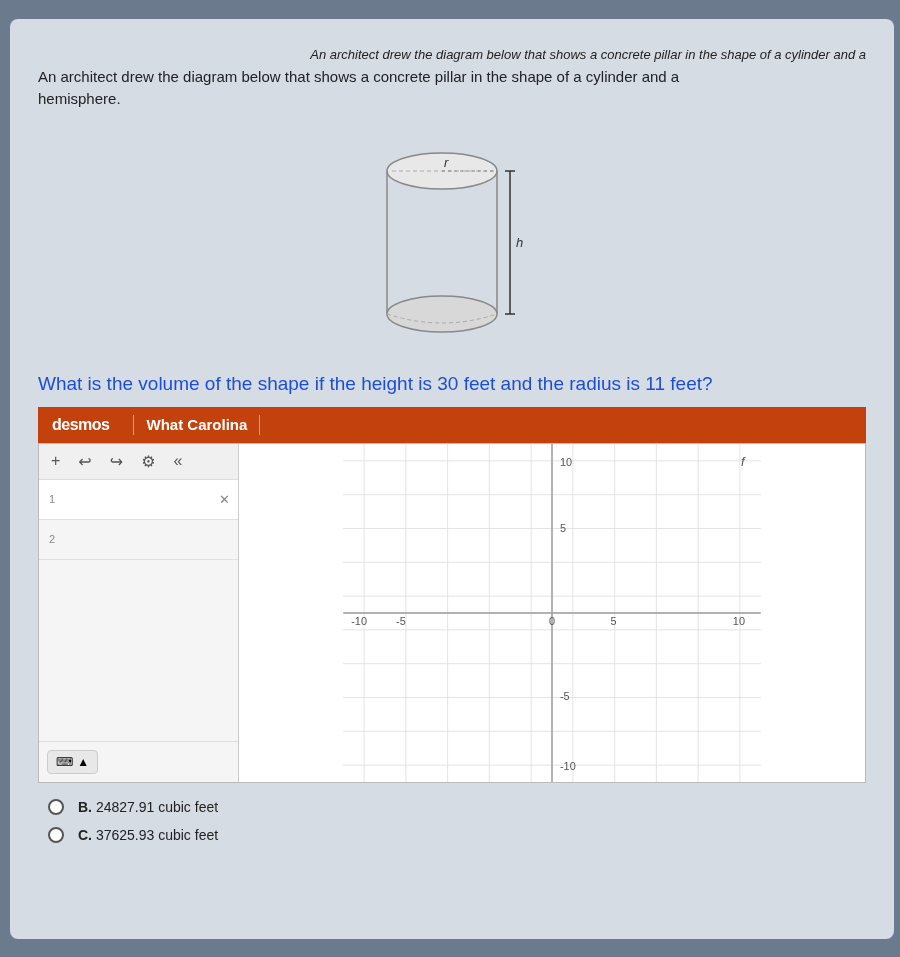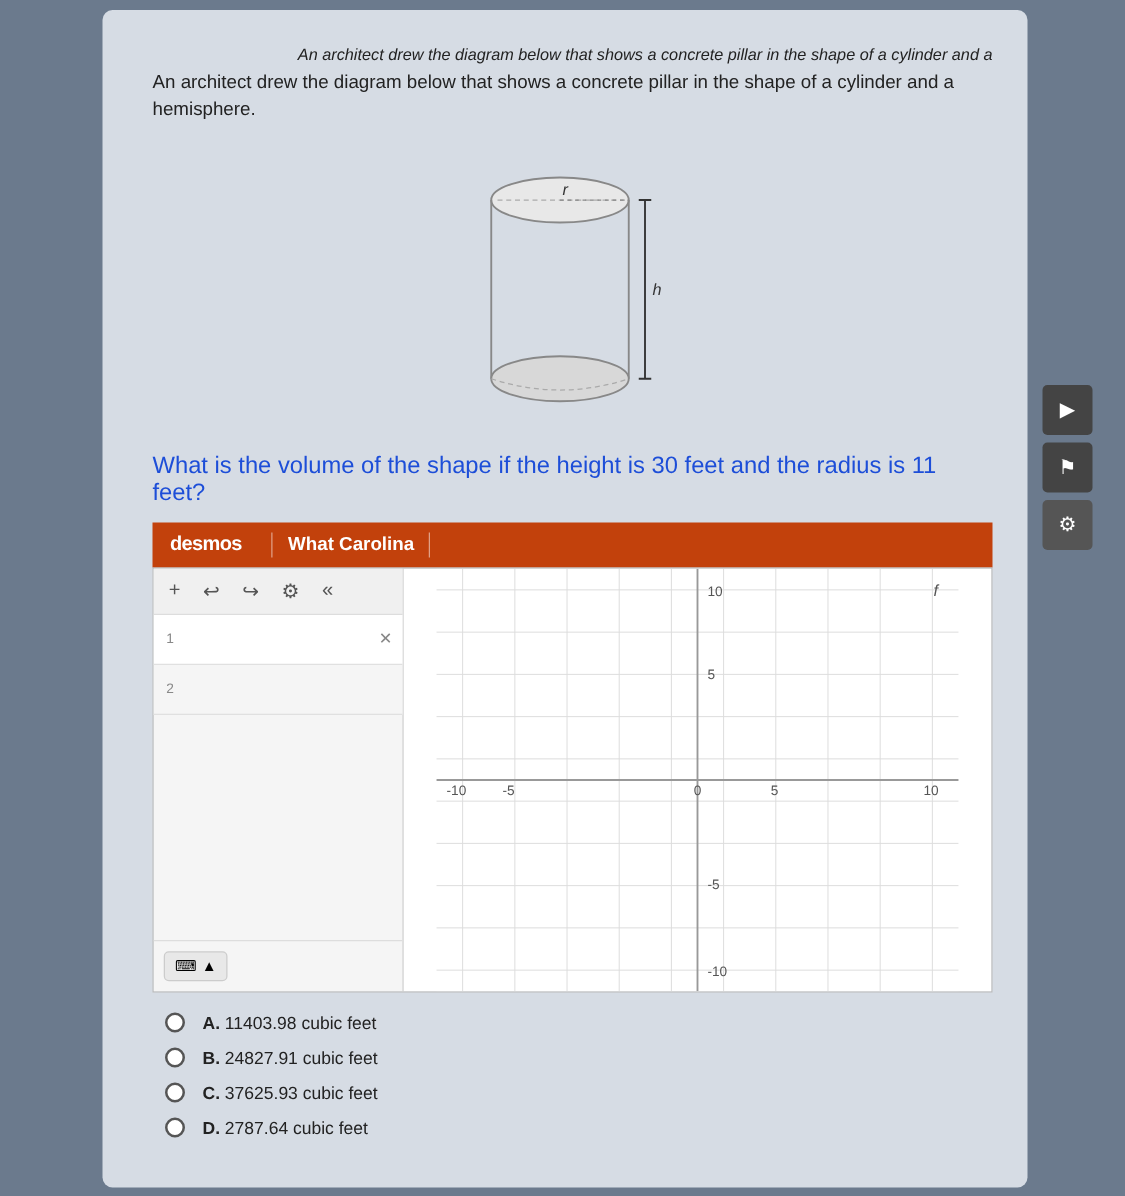--- a/index.html
+++ b/index.html
@@ -8,24 +8,24 @@
       display: flex;
       justify-content: center;
       align-items: center;
       min-height: 957px;
       width: 900px;
       font-family: Arial, sans-serif;
       position: relative;
     }
     .screen {
       background: #d6dce4;
-      width: 740px;
+      width: 884px;
       min-height: 920px;
       border-radius: 8px;
-      padding: 28px 28px 28px 40px;
+      padding: 28px 28px 28px 28px;
       position: relative;
       margin-left: 4px;
     }
     .question-text {
       font-size: 15px;
       color: #222;
       line-height: 1.5;
       margin-bottom: 18px;
       max-width: 680px;
     }
@@ -329,41 +329,29 @@
 
         <text x="400" y="22" font-size="13" fill="#555" font-style="italic">f</text>
       </svg>
     </div>
   </div>
 
   <div class="options-section">
     <div class="option-row">
       <div class="option-radio"></div>
       <span class="option-label">
-        <b>A.</b> <span>11403.98 cubic feet</span>
-      </span>
-    </div>
-    <div class="option-row">
-      <div class="option-radio"></div>
-      <span class="option-label">
         <b>B.</b> <span>24827.91 cubic feet</span>
       </span>
     </div>
     <div class="option-row">
       <div class="option-radio"></div>
       <span class="option-label">
         <b>C.</b> <span>37625.93 cubic feet</span>
       </span>
     </div>
-    <div class="option-row">
-      <div class="option-radio"></div>
-      <span class="option-label">
-        <b>D.</b> <span>2787.64 cubic feet</span>
-      </span>
-    </div>
   </div>
 
   <div class="side-buttons" style="right:-52px; top:300px; transform:none;">
     <button class="side-btn" style="background:#444; border-radius:4px;">▶</button>
     <button class="side-btn" style="background:#444; border-radius:4px;">⚑</button>
     <button class="side-btn gear" style="background:#555; border-radius:4px;">⚙</button>
   </div>
 
 </div>
 

